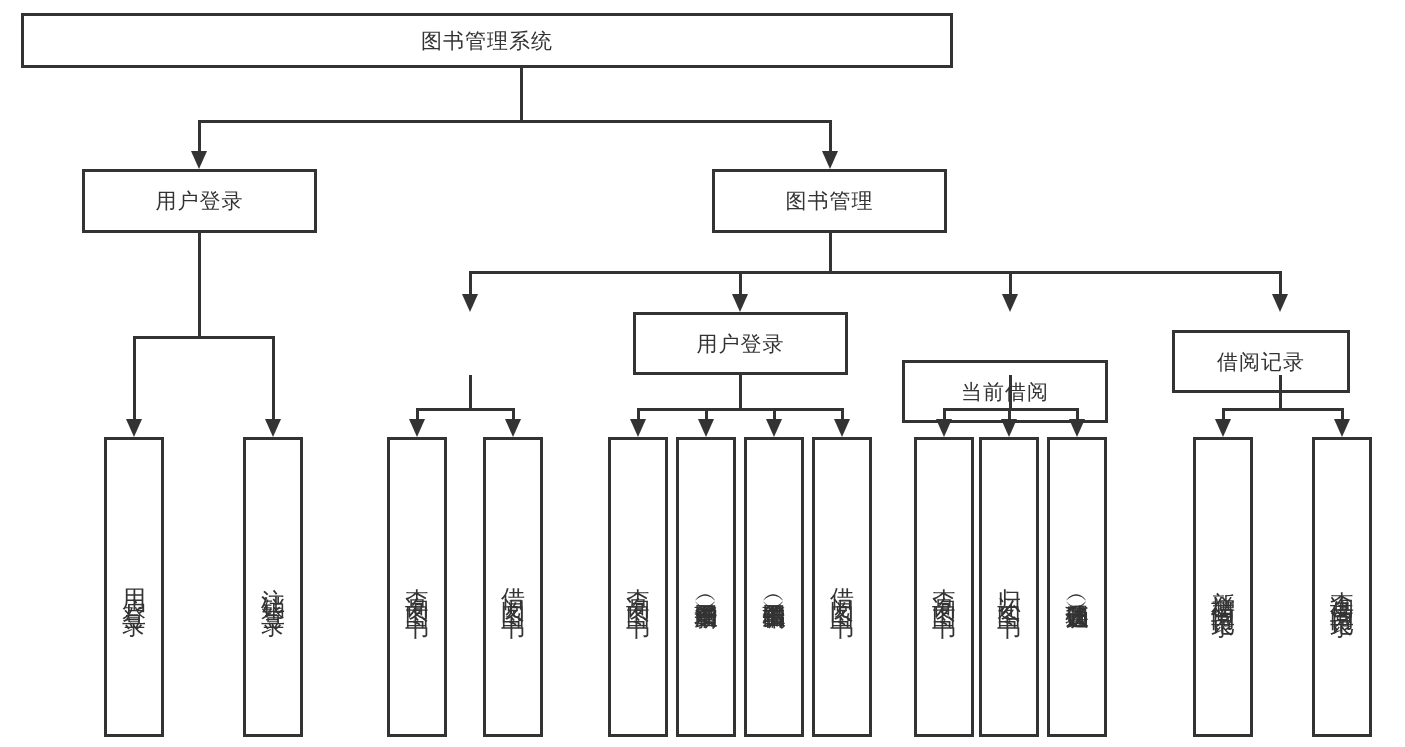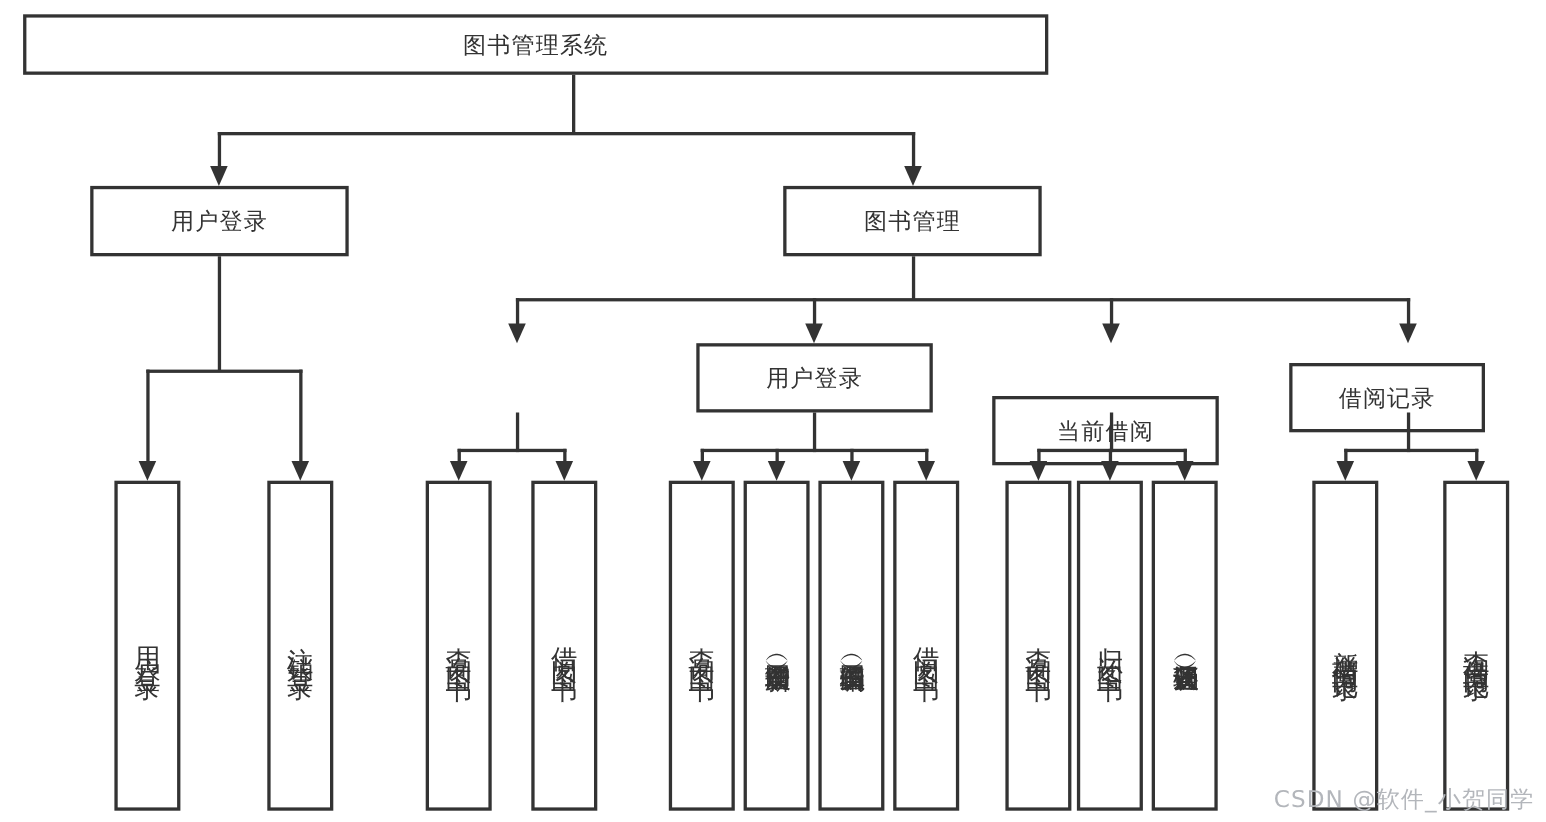--- a/index.html
+++ b/index.html
@@ -186,15 +186,14 @@
   <div class="vline" style="left:1008px;top:408px;height:13px;"></div>
   <div class="arrow" style="left:1001px;top:419px;"></div>
   <div class="vline" style="left:1076px;top:408px;height:13px;"></div>
   <div class="arrow" style="left:1069px;top:419px;"></div>
 
   <div class="vline" style="left:1222px;top:408px;height:13px;"></div>
   <div class="arrow" style="left:1215px;top:419px;"></div>
   <div class="vline" style="left:1341px;top:408px;height:13px;"></div>
   <div class="arrow" style="left:1334px;top:419px;"></div>
 
-  <div class="watermark">CSDN @软件_小贺同学</div>
 
 </div>
 
 </body></html>

